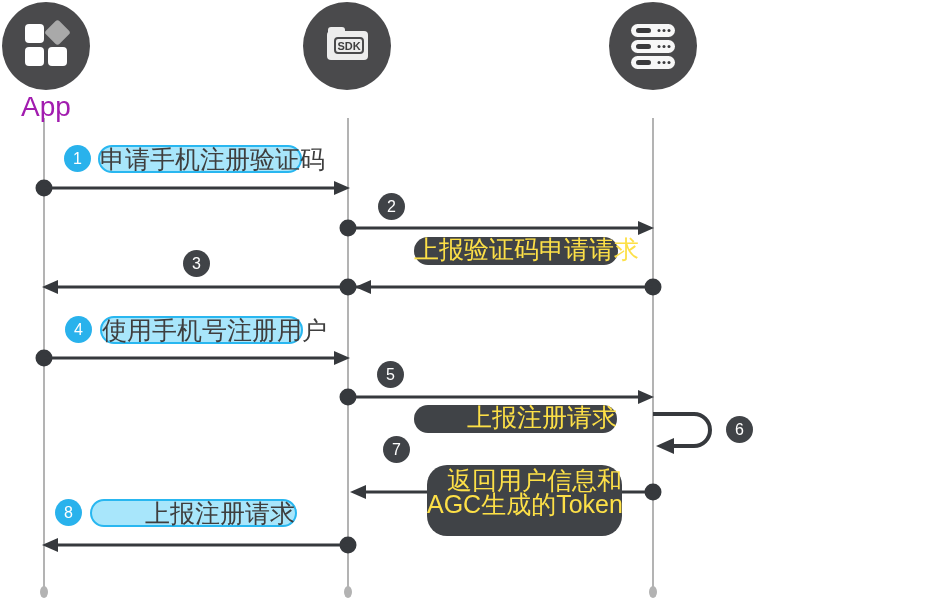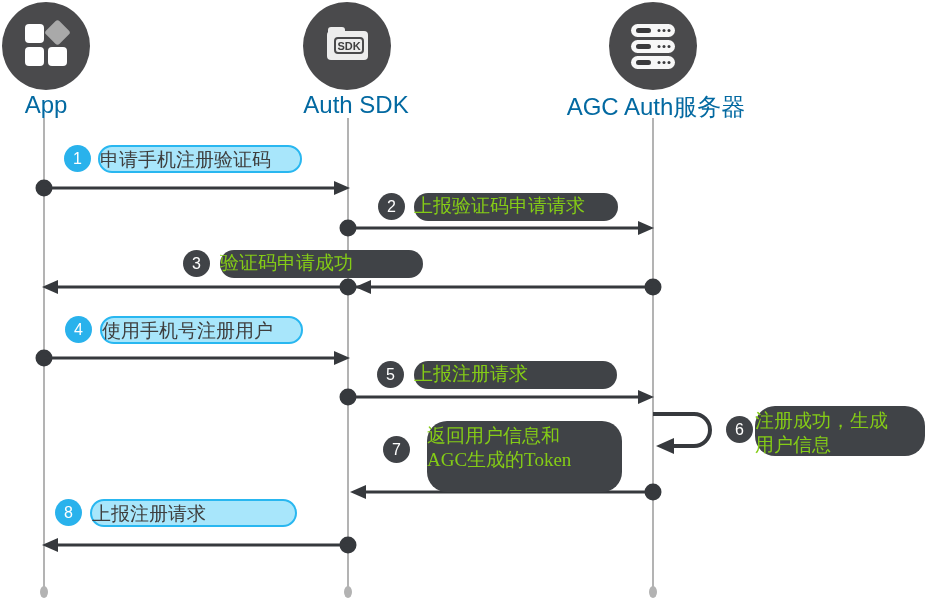--- a/index.html
+++ b/index.html
@@ -1,27 +1,27 @@
 <!DOCTYPE html>
 <html><head>
 <meta charset="utf-8">
 <style>
   html,body{margin:0;padding:0;background:#fff;}
   body{font-family:"Liberation Sans","DejaVu Sans",sans-serif;}
   #canvas{position:relative;width:928px;height:601px;background:#fff;overflow:hidden;}
   .layer{position:absolute;left:0;top:0;width:928px;height:601px;}
   .actor-icon{position:absolute;width:90px;height:90px;}
-  .actor-label{position:absolute;transform:translateX(-50%);font-size:24px;color:#0369a1;white-space:nowrap;}
+  .actor-label{position:absolute;transform:translateX(-50%);font-size:28px;color:#a21caf;white-space:nowrap;}
   .badge{position:absolute;width:27px;height:27px;border-radius:50%;color:#fff;font-size:16px;
          display:flex;align-items:center;justify-content:center;box-sizing:border-box;}
   .badge.blue{background:#29B2EC;}
   .badge.dark{background:#404347;}
-  .bubble{position:absolute;box-sizing:border-box;text-align:left;font-size:19px;white-space:nowrap;font-family:Liberation Serif, serif;}
+  .bubble{position:absolute;box-sizing:border-box;text-align:right;font-size:25px;white-space:nowrap;}
   .bubble.blue{background:#A8E6FB;border:2px solid #29B7F0;border-radius:15px;color:#3e3e3e;}
-  .bubble.dark{background:#404347;border-radius:15px;color:#84cc16;}
+  .bubble.dark{background:#404347;border-radius:15px;color:#fde047;margin-top:44px;}
   .one-line{height:28px;line-height:25px;}
   .two-line{line-height:24px;padding-top:3px;border-radius:20px !important;}
 </style>
 </head>
 <body>
 
 <div id="canvas">
 
   <svg class="layer" viewBox="0 0 928 601">
     <g stroke="#B3B3B3" stroke-width="2">
@@ -97,21 +97,20 @@
   </svg>
   <div class="actor-label" style="left:46px;top:91px;">App</div>
 
   <svg class="actor-icon" style="left:302px;top:1px;" viewBox="0 0 90 90">
     <circle cx="45" cy="45" r="44" fill="#4A4A4C"></circle>
     <rect x="26" y="26" width="17" height="10" rx="3" fill="#EDEDED"></rect>
     <rect x="25" y="30" width="41" height="29" rx="4" fill="#EDEDED"></rect>
     <rect x="33" y="37" width="28" height="15" rx="3" fill="#EDEDED" stroke="#4A4A4C" stroke-width="2"></rect>
     <text x="47" y="49" font-size="11" font-weight="bold" fill="#3f3f3f" text-anchor="middle">SDK</text>
   </svg>
-  <div class="actor-label" style="left:356px;top:91px;">Auth SDK</div>
 
   <svg class="actor-icon" style="left:608px;top:1px;" viewBox="0 0 90 90">
     <circle cx="45" cy="45" r="44" fill="#4A4A4C"></circle>
     <g>
       <rect x="23" y="23" width="44" height="13" rx="6.5" fill="#F7F7F7"></rect>
       <rect x="28" y="27" width="15" height="5" rx="2.5" fill="#3A3A3C"></rect>
       <circle cx="51" cy="29.5" r="1.5" fill="#3A3A3C"></circle>
         <circle cx="56" cy="29.5" r="1.5" fill="#3A3A3C"></circle>
         <circle cx="61" cy="29.5" r="1.5" fill="#3A3A3C"></circle>
       <rect x="23" y="39" width="44" height="13" rx="6.5" fill="#F7F7F7"></rect>
@@ -119,42 +118,36 @@
       <circle cx="51" cy="45.5" r="1.5" fill="#3A3A3C"></circle>
         <circle cx="56" cy="45.5" r="1.5" fill="#3A3A3C"></circle>
         <circle cx="61" cy="45.5" r="1.5" fill="#3A3A3C"></circle>
       <rect x="23" y="55" width="44" height="13" rx="6.5" fill="#F7F7F7"></rect>
       <rect x="28" y="59" width="15" height="5" rx="2.5" fill="#3A3A3C"></rect>
       <circle cx="51" cy="61.5" r="1.5" fill="#3A3A3C"></circle>
         <circle cx="56" cy="61.5" r="1.5" fill="#3A3A3C"></circle>
         <circle cx="61" cy="61.5" r="1.5" fill="#3A3A3C"></circle>
     </g>
   </svg>
-  <div class="actor-label" style="left:656px;top:91px;">AGC Auth服务器</div>
 
   <div class="badge blue" style="left:64px;top:145px;">1</div>
   <div class="bubble blue one-line" style="left:98px;top:145px;width:204px;">申请手机注册验证码</div>
 
   <div class="badge dark" style="left:378px;top:193px;">2</div>
   <div class="bubble dark one-line" style="left:414px;top:193px;width:204px;">上报验证码申请请求</div>
 
   <div class="badge dark" style="left:183px;top:250px;">3</div>
-  <div class="bubble dark one-line" style="left:220px;top:250px;width:203px;">验证码申请成功</div>
 
   <div class="badge blue" style="left:65px;top:316px;">4</div>
   <div class="bubble blue one-line" style="left:100px;top:316px;width:203px;">使用手机号注册用户</div>
 
   <div class="badge dark" style="left:377px;top:361px;">5</div>
   <div class="bubble dark one-line" style="left:414px;top:361px;width:203px;">上报注册请求</div>
 
   <div class="badge dark" style="left:726px;top:416px;">6</div>
-  <div class="bubble dark two-line" style="left:755px;top:406px;width:170px;height:50px;">
-    <div>注册成功，生成</div>
-    <div>用户信息</div>
-  </div>
 
   <div class="badge dark" style="left:383px;top:436px;">7</div>
   <div class="bubble dark two-line" style="left:427px;top:421px;width:195px;height:71px;">
     <div>返回用户信息和</div>
     <div>AGC生成的Token</div>
   </div>
 
   <div class="badge blue" style="left:55px;top:499px;">8</div>
   <div class="bubble blue one-line" style="left:90px;top:499px;width:207px;">上报注册请求</div>
 

